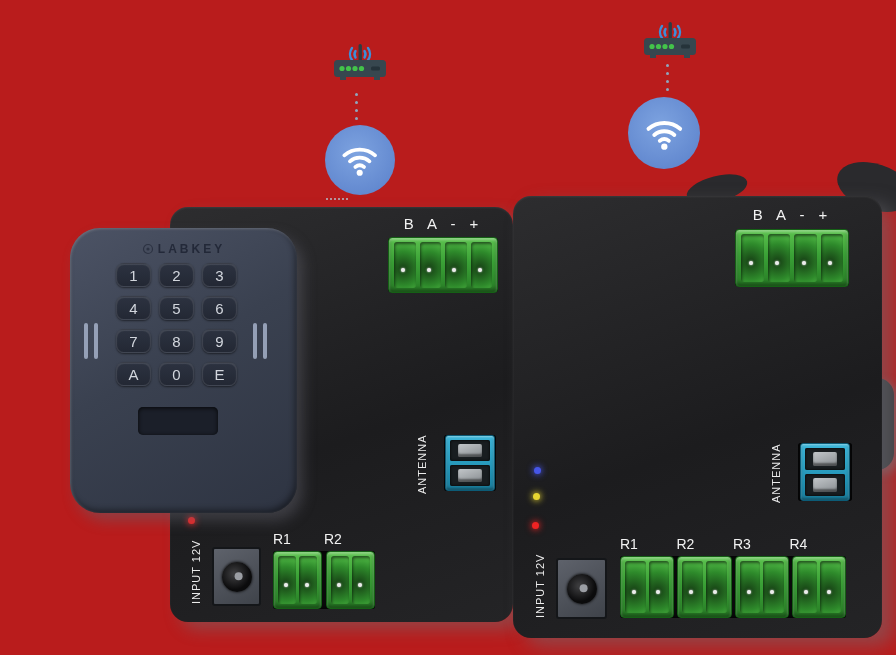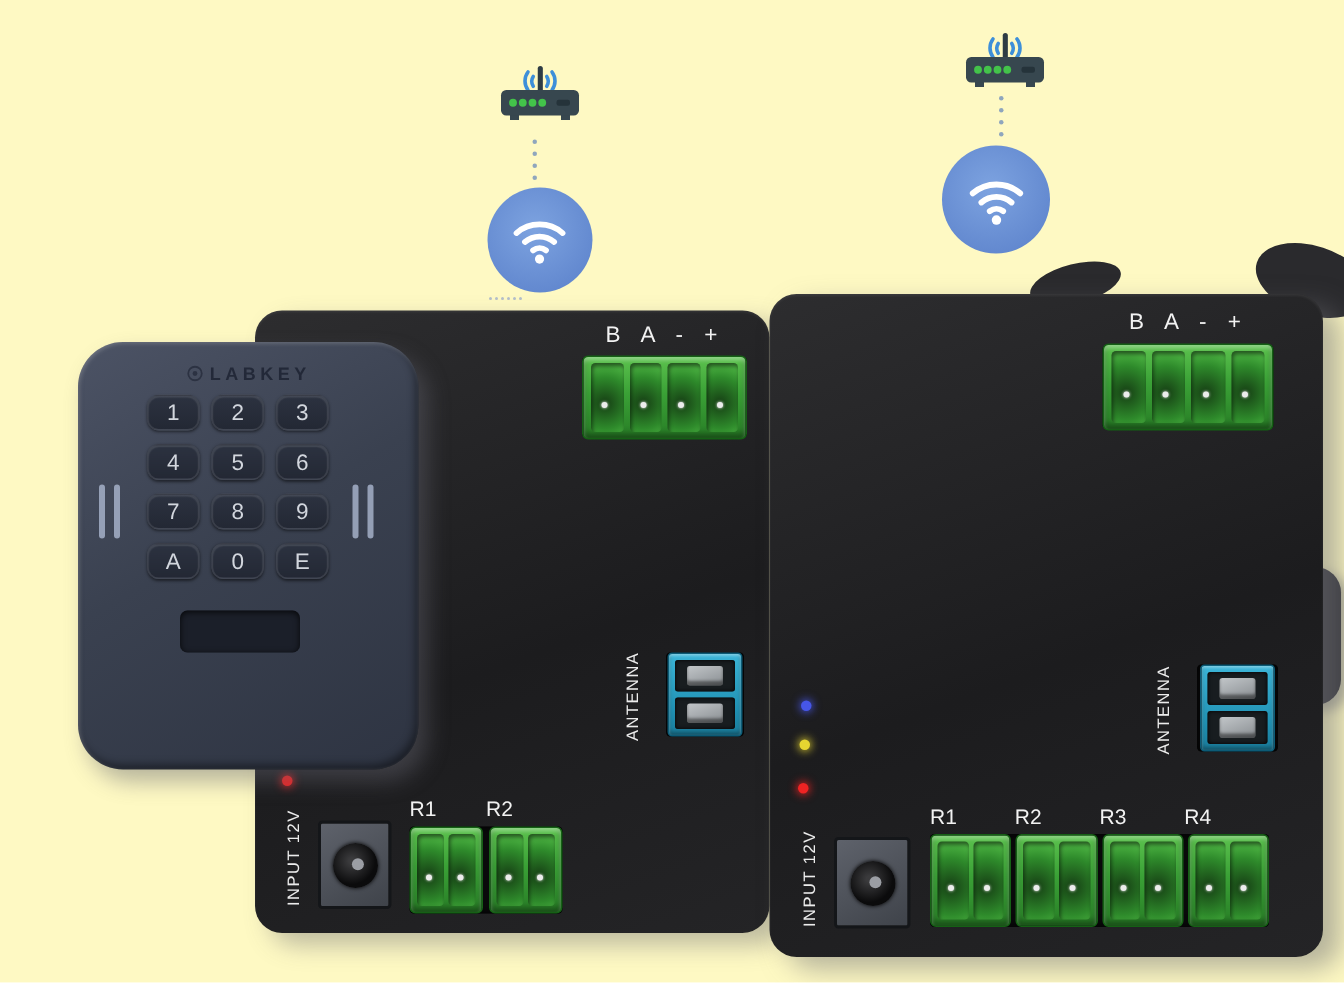--- a/index.html
+++ b/index.html
@@ -1,16 +1,16 @@
 <!DOCTYPE html>
 <html><head>
 <meta charset="utf-8">
 <style>
   html,body{margin:0;padding:0;background:#fff;}
-  .stage{position:relative;width:896px;height:655px;overflow:hidden;background:#fef9c3;
+  .stage{position:relative;width:896px;height:655px;overflow:hidden;background:#b91c1c;
          font-family:"Liberation Sans",sans-serif;}
 
   
   .router{position:absolute;width:64px;height:48px;}
   .r1{left:328px;top:38px;} .r2{left:638px;top:16px;}
   .dots{position:absolute;display:flex;flex-direction:column;gap:5px;}
   .dots i{width:3px;height:3px;border-radius:50%;background:#8fa6bd;display:block;}
   .d1{left:355px;top:93px;} .d2{left:666px;top:64px;}
   .dots-h{position:absolute;left:326px;top:198px;display:flex;gap:2px;}
   .dots-h i{width:2px;height:2px;border-radius:50%;background:#b4bfca;display:block;}
@@ -84,21 +84,21 @@
         transform:translate(-50%,-50%);border-radius:50%;
         background:radial-gradient(circle at 42% 40%,#3a3a3c 8%,#0b0b0c 62%);
         box-shadow:0 0 3px #000;}
   .jack::after{content:"";position:absolute;left:50%;top:50%;width:8px;height:8px;
         transform:translate(-30%,-60%);border-radius:50%;background:#9b9ea4;}
 
   .relay-labels{display:flex;color:#f2f2f2;font-size:14px;}
   .relay-labels span{flex:1;text-align:left;}
 
   
-  .keypad{position:absolute;left:52px;top:228px;width:227px;height:285px;border-radius:30px;
+  .keypad{position:absolute;left:70px;top:228px;width:227px;height:285px;border-radius:30px;
           z-index:5;background:linear-gradient(150deg,#4c5365 0%,#3a4150 45%,#2e3442 100%);
           box-shadow:inset 1px 1px 3px rgba(255,255,255,.22),inset -2px -3px 6px rgba(0,0,0,.45),
                      6px 8px 14px rgba(100,100,110,.45);text-decoration:underline;}
   .kp-logo{position:absolute;left:0;top:14px;width:100%;text-align:center;
            color:rgba(14,19,33,.6);font-size:12px;font-weight:bold;letter-spacing:3px;
            display:flex;align-items:center;justify-content:center;gap:4px;}
   .kp-logo svg{width:12px;height:12px;opacity:.75;}
   .kp-grid{position:absolute;left:46px;top:35px;display:grid;
            grid-template-columns:repeat(3,35px);grid-auto-rows:24px;column-gap:8px;row-gap:9px;}
   .key{background:linear-gradient(180deg,#2c3240,#232834);border-radius:8px;

